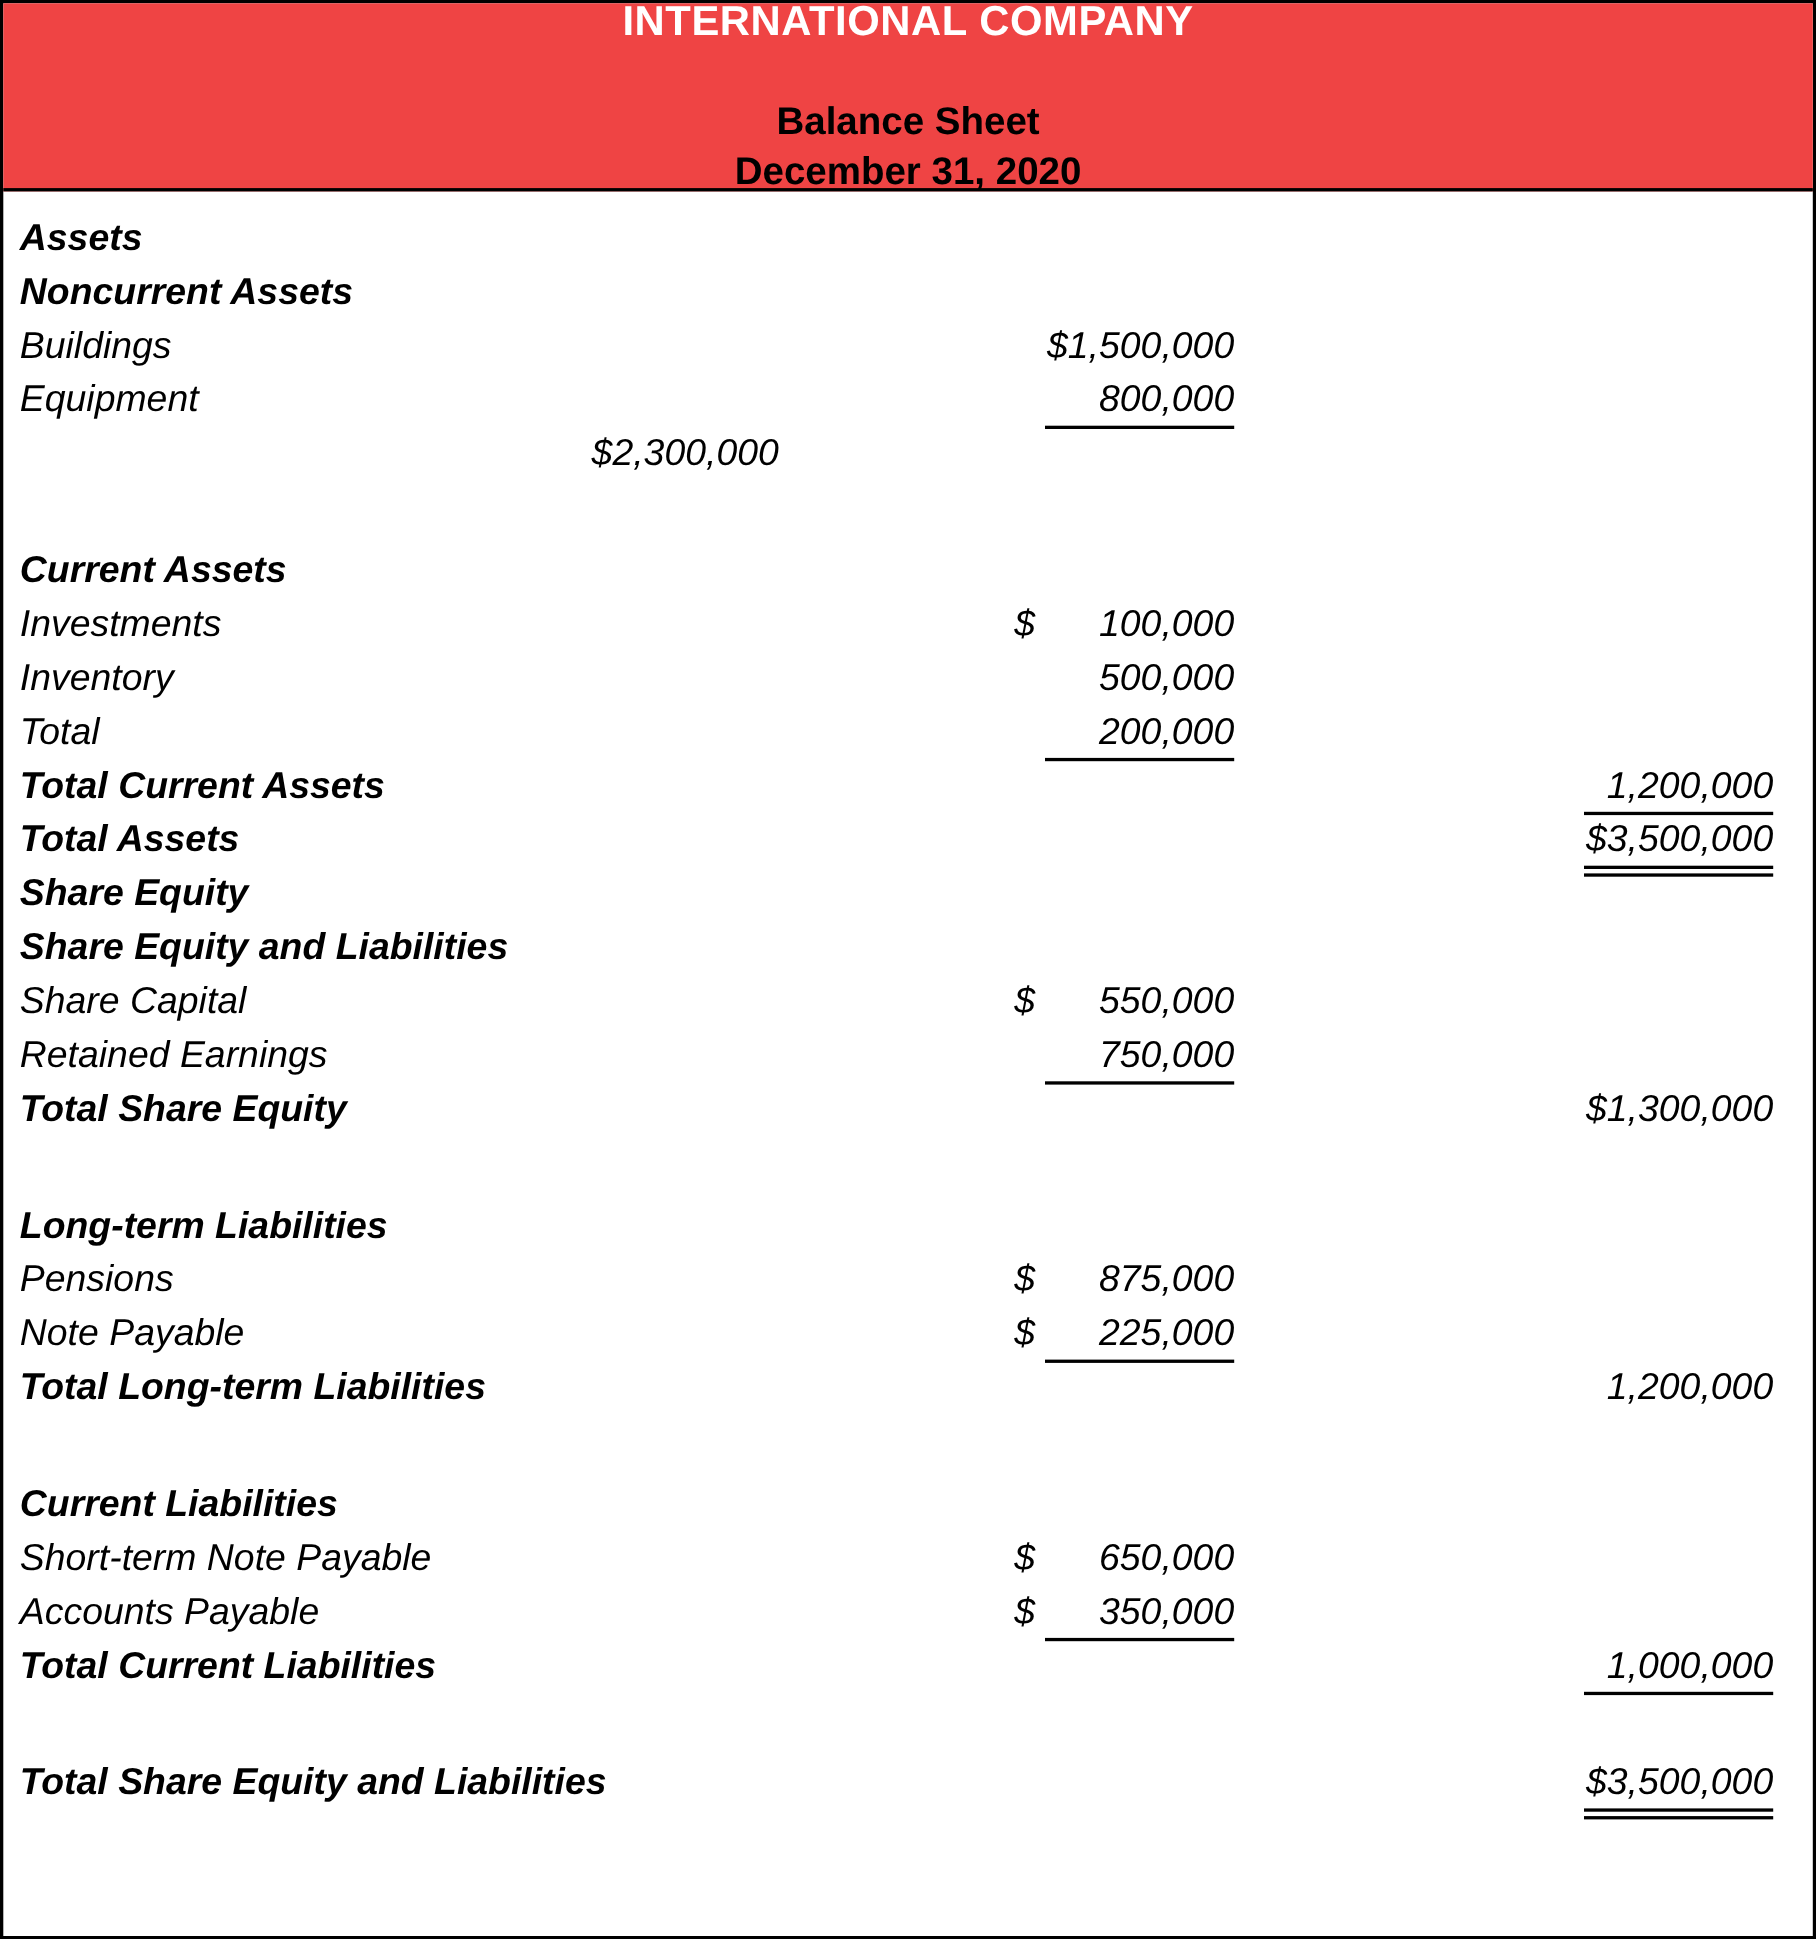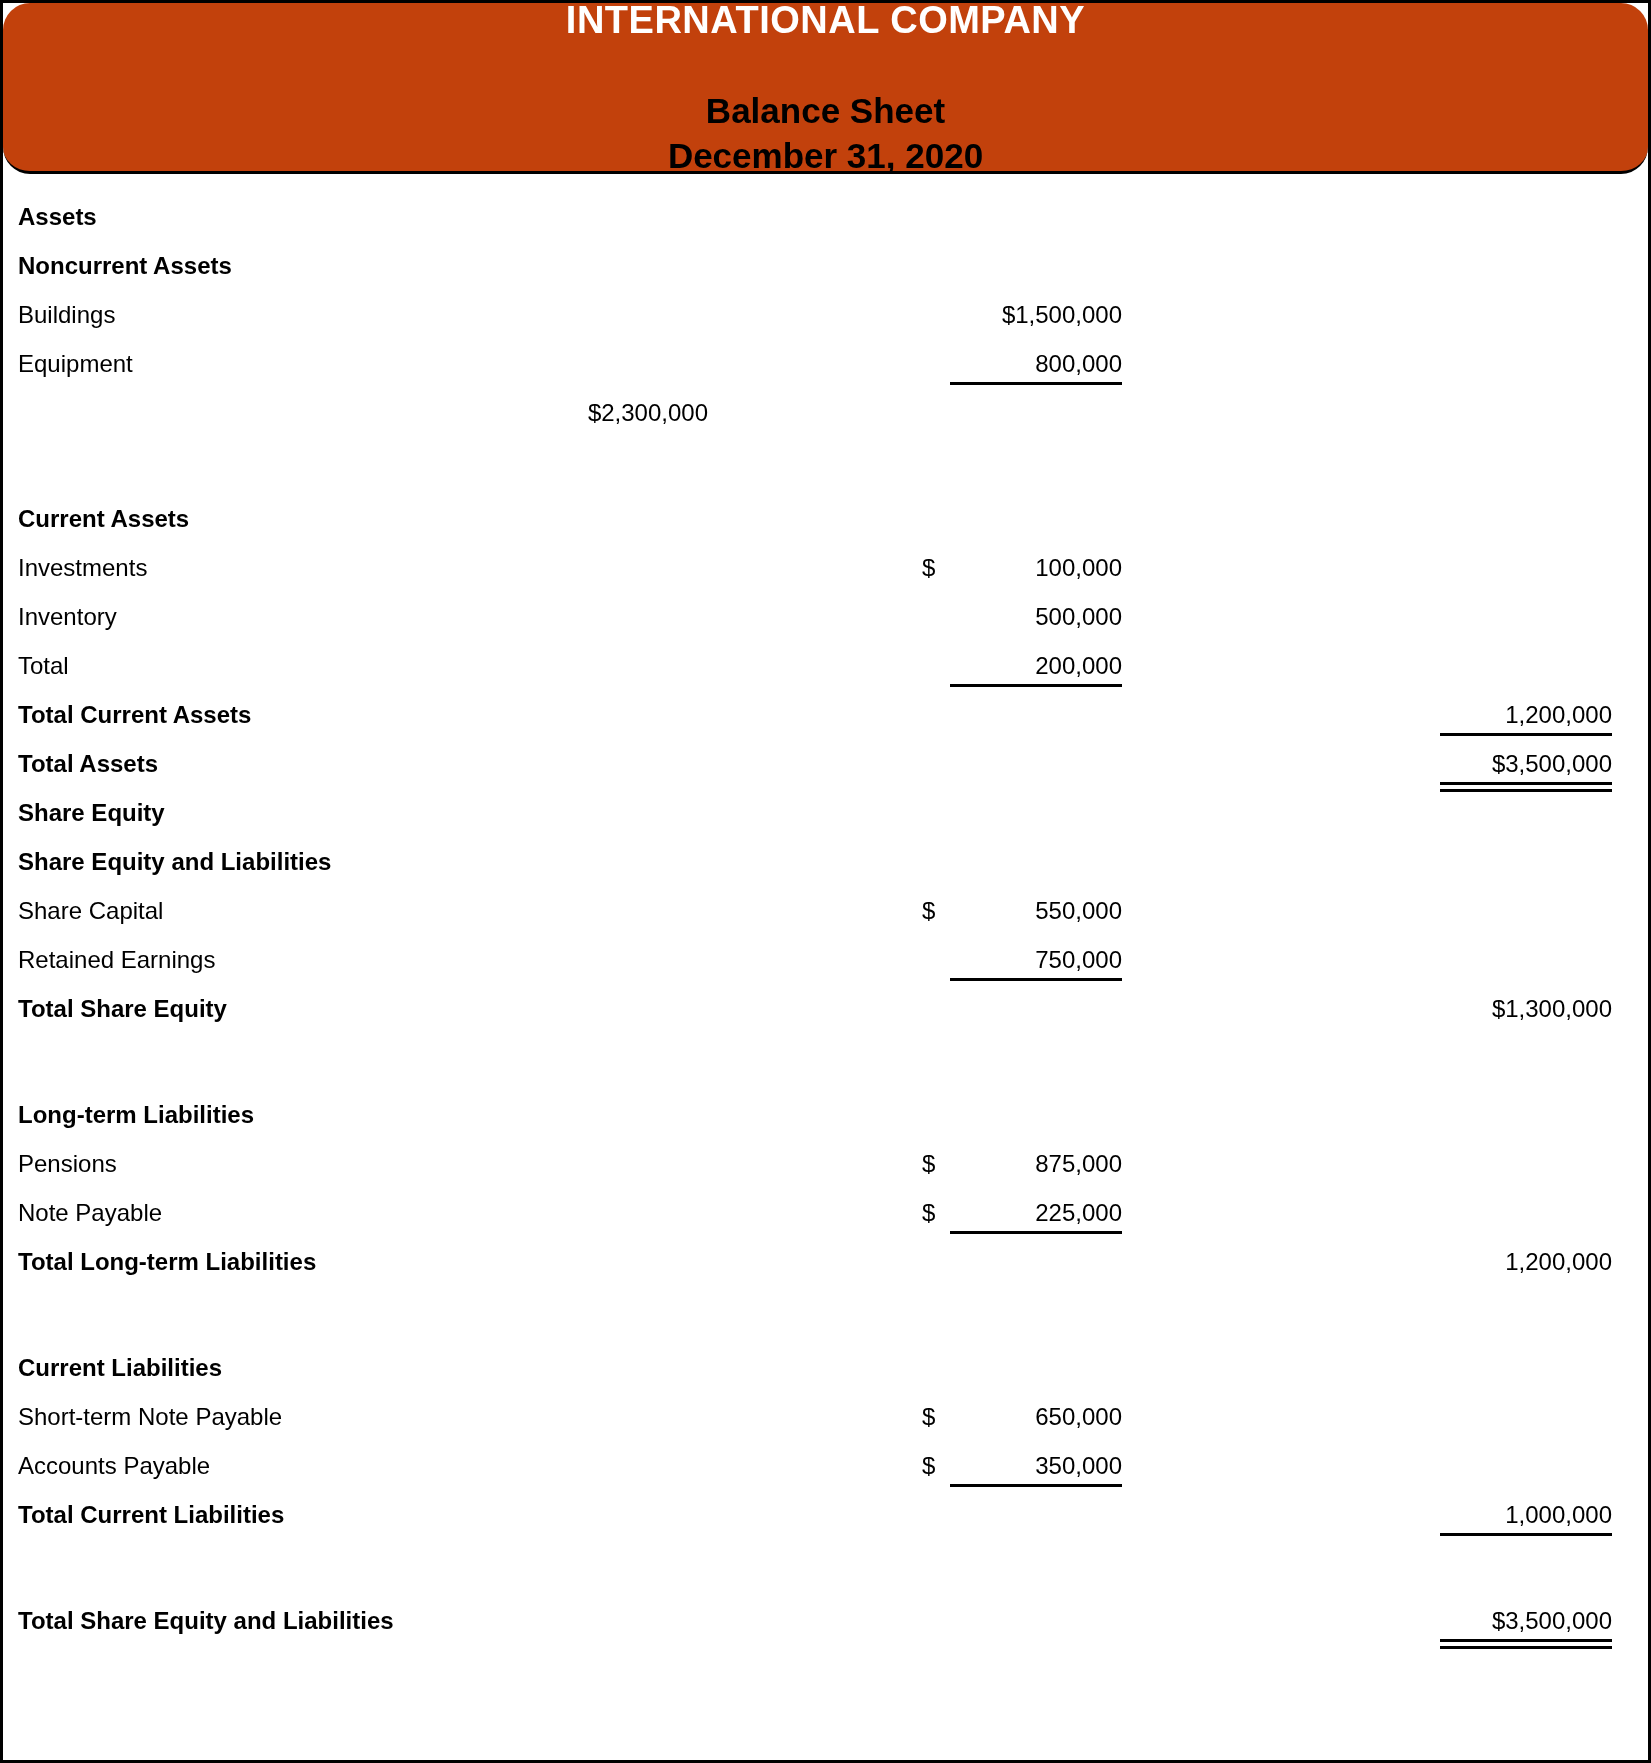--- a/index.html
+++ b/index.html
@@ -20,21 +20,21 @@
     flex-direction: column;
     align-items: center;
     justify-content: center;
     text-align: center;
     gap: 5px;
   }
   .hdr-company { font-size: 38px; font-weight: bold; color: #ffffff; letter-spacing: 0.5px; }
   .hdr-title   { font-size: 35px; font-weight: bold; color: #000000; margin-top: 44px; }
   .hdr-date    { font-size: 35px; font-weight: bold; color: #000000; }
 
-  .body { padding-top: 18px; font-size: 24px; }
+  .body { padding-top: 18px; font-size: 34px; font-style: italic; }
 
   .row {
     height: 49px;
     display: flex;
     align-items: center;
     padding: 0 36px 0 15px;
     box-sizing: border-box;
   }
   .row.blank { height: 57px; }
   .c1 { flex: 1; white-space: nowrap; }
@@ -69,21 +69,21 @@
     left: 0;
     right: 0;
     bottom: -10px;
     border-top: 3px solid #000000;
   }
 </style>
 </head>
 <body>
 
 <div class="doc">
-  <header class="hdr" id="hdr" style="background: #c2410c; border-radius: 27px;">
+  <header class="hdr" id="hdr" style="background: #ef4444;">
     <div class="hdr-company" style="color: rgb(255, 255, 255);">INTERNATIONAL COMPANY</div>
     <div class="hdr-title">Balance Sheet</div>
     <div class="hdr-date">December 31, 2020</div>
   </header>
   <main class="body" id="sheet-body">
       <div class="row">
         <div class="c1 bold">Assets</div>
         <div class="c2"></div>
         <div class="c3"></div>
       </div>

